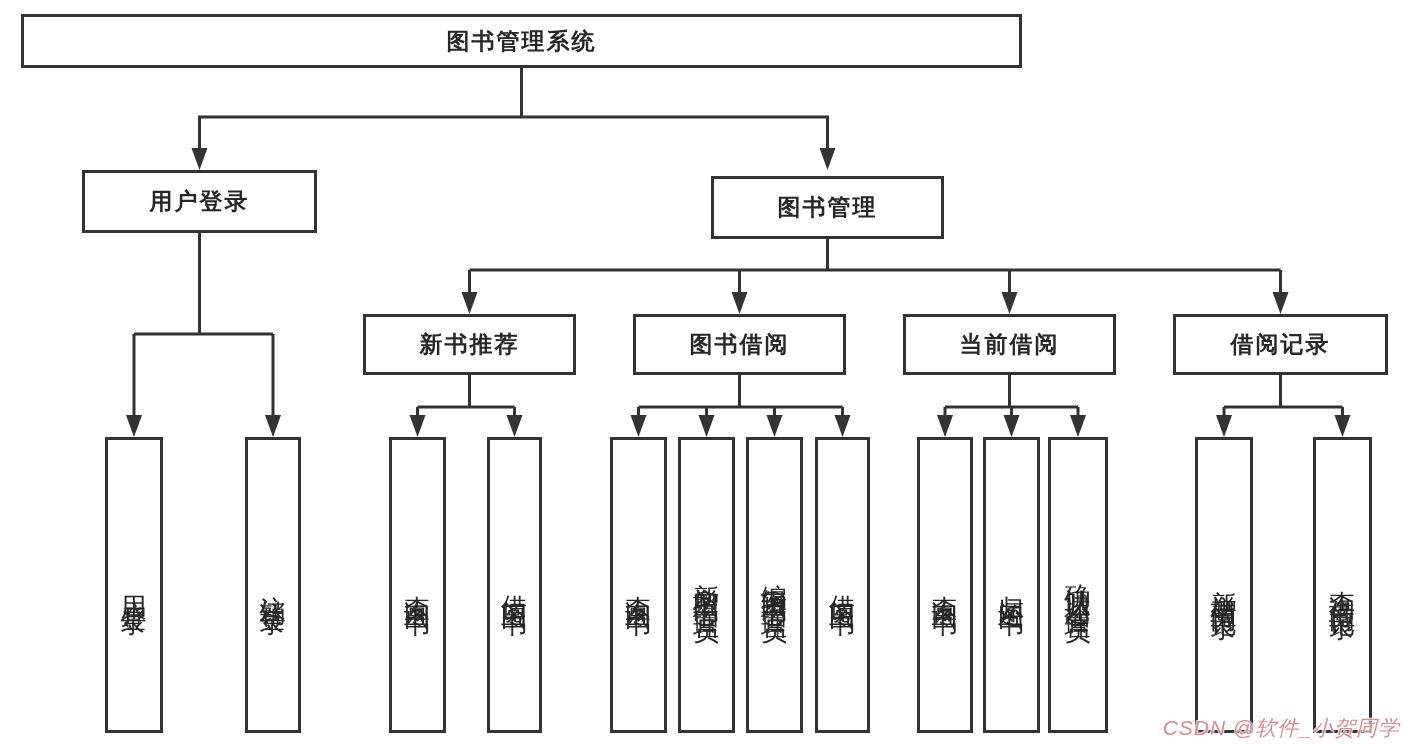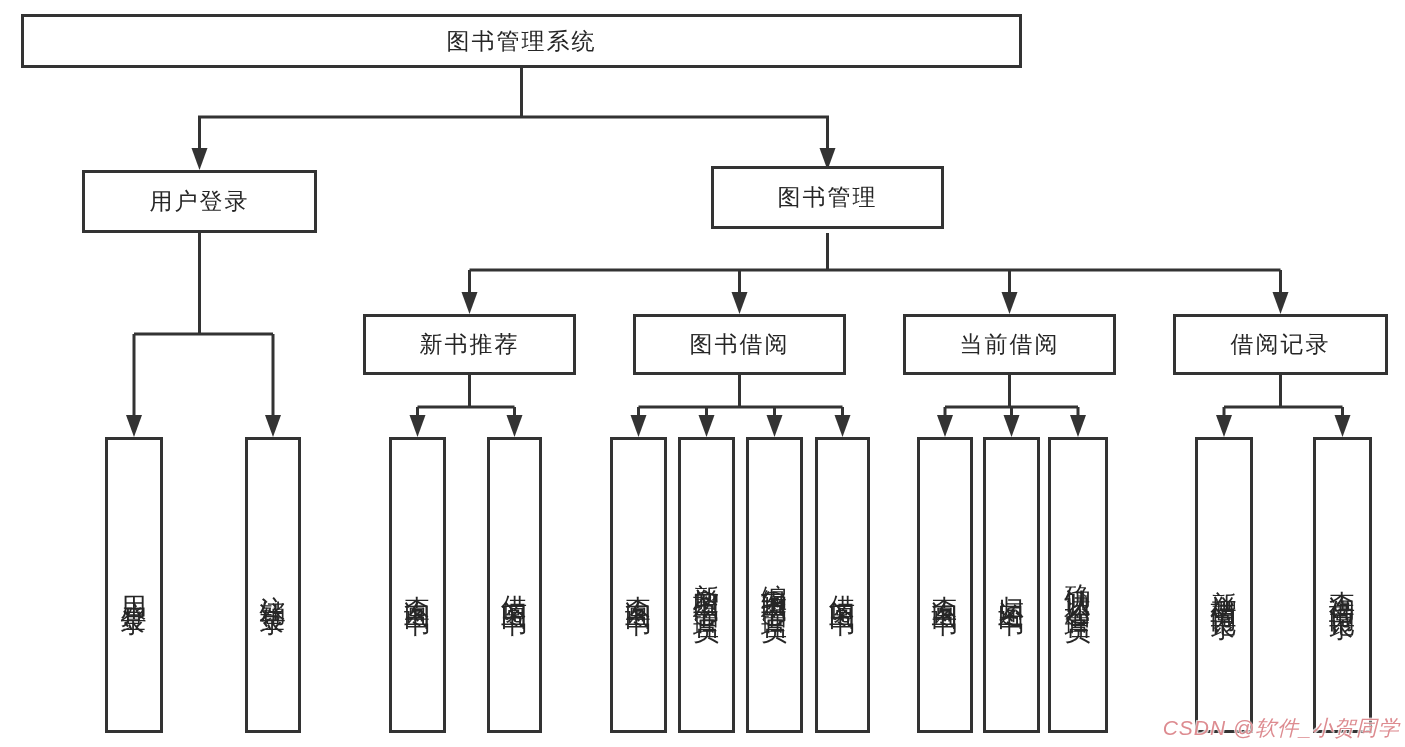--- a/index.html
+++ b/index.html
@@ -35,20 +35,21 @@
     color: var(--text);
     display: flex;
     align-items: center;
     justify-content: center;
     text-align: center;
   }
   .node.h {
     font-size: 23px;
     letter-spacing: 2px;
     white-space: nowrap;
+    font-weight: bold;
   }
   .node.v span {
     writing-mode: vertical-rl;
     text-orientation: mixed;
     font-size: 26px;
     letter-spacing: 5px;
     line-height: 1;
     white-space: nowrap;
   }
   .watermark {
@@ -133,21 +134,21 @@
     </g>
   </svg>
 
   <div class="node h" style="left:21px; top:14px; width:1001px; height:54px;">
     <span>图书管理系统</span>
   </div>
 
   <div class="node h" style="left:82px; top:170px; width:235px; height:63px;">
     <span>用户登录</span>
   </div>
-  <div class="node h" style="left:711px; top:166px; width:233px; height:63px;">
+  <div class="node h" style="left:711px; top:176px; width:233px; height:63px;">
     <span>图书管理</span>
   </div>
 
   <div class="node h" style="left:363px; top:314px; width:213px; height:61px;justify-content:center;">
     <span>新书推荐</span>
   </div>
   <div class="node h" style="left:633px; top:314px; width:213px; height:61px;">
     <span>图书借阅</span>
   </div>
   <div class="node h" style="left:903px; top:314px; width:213px; height:61px;">

